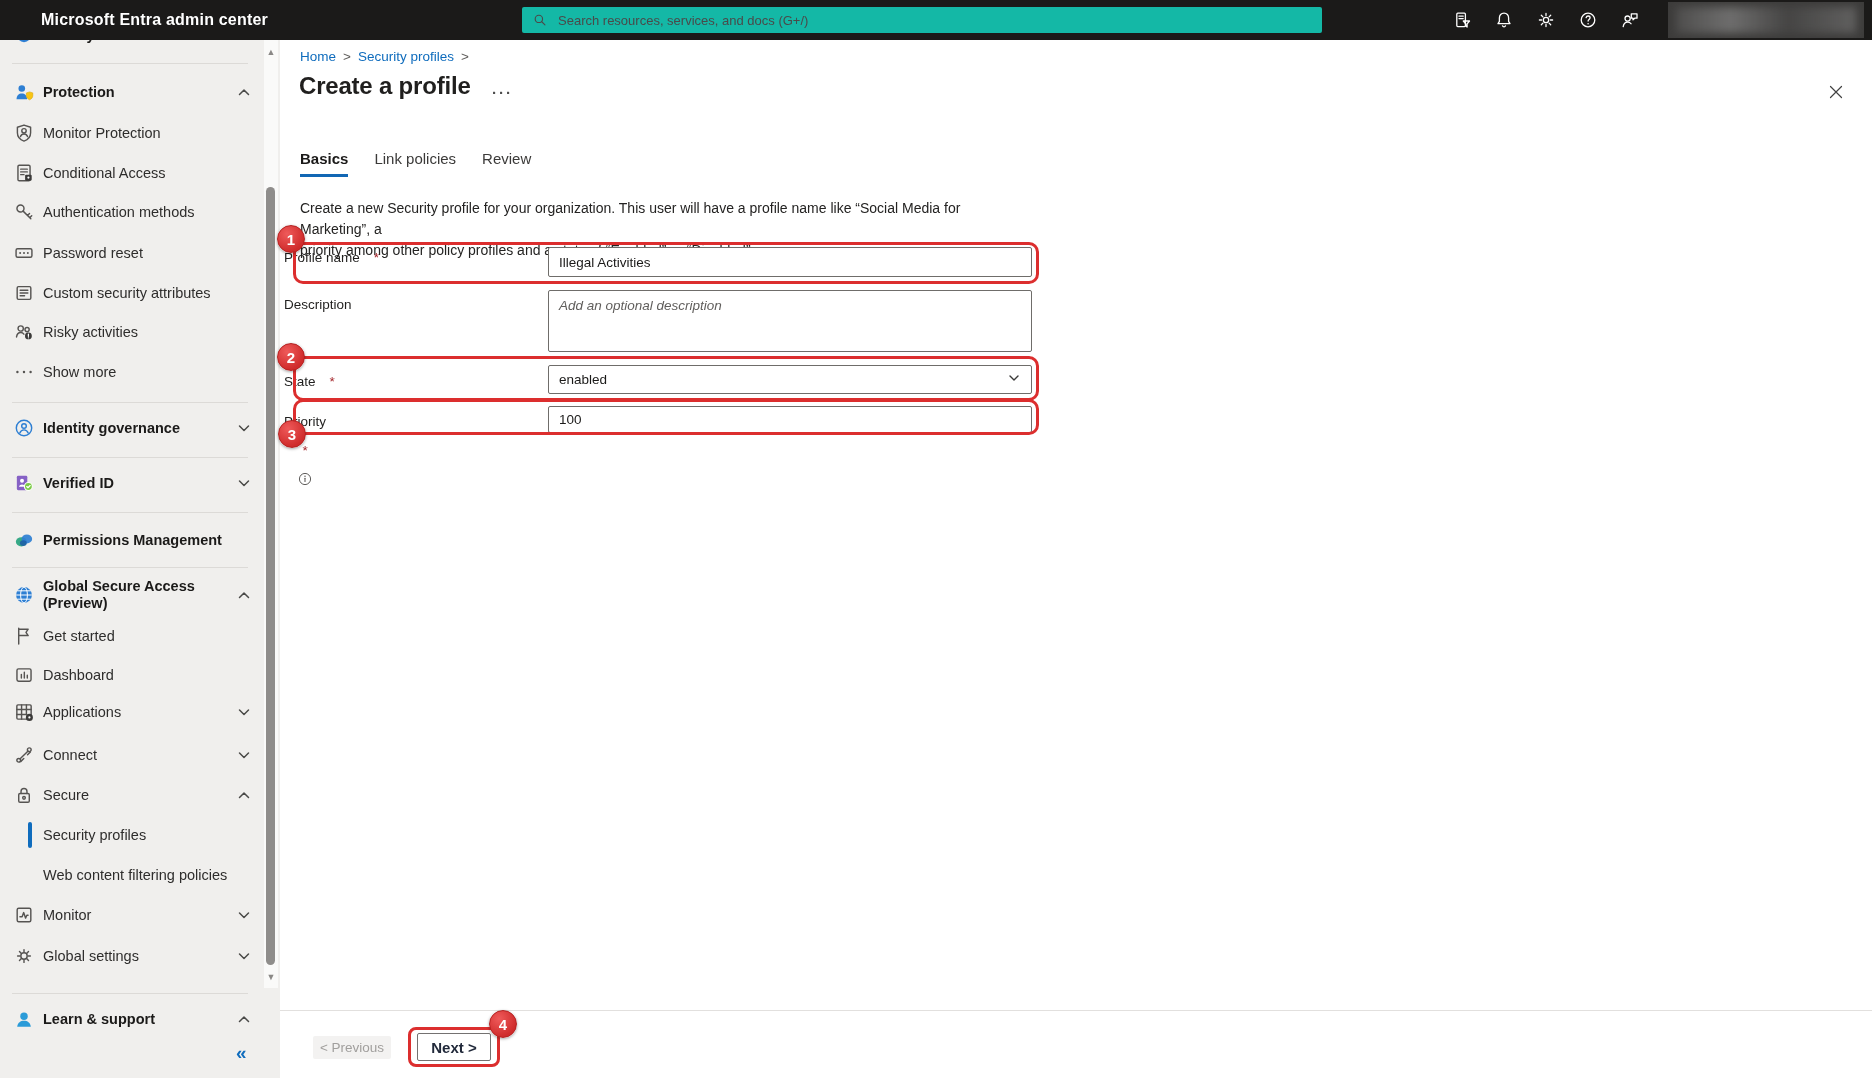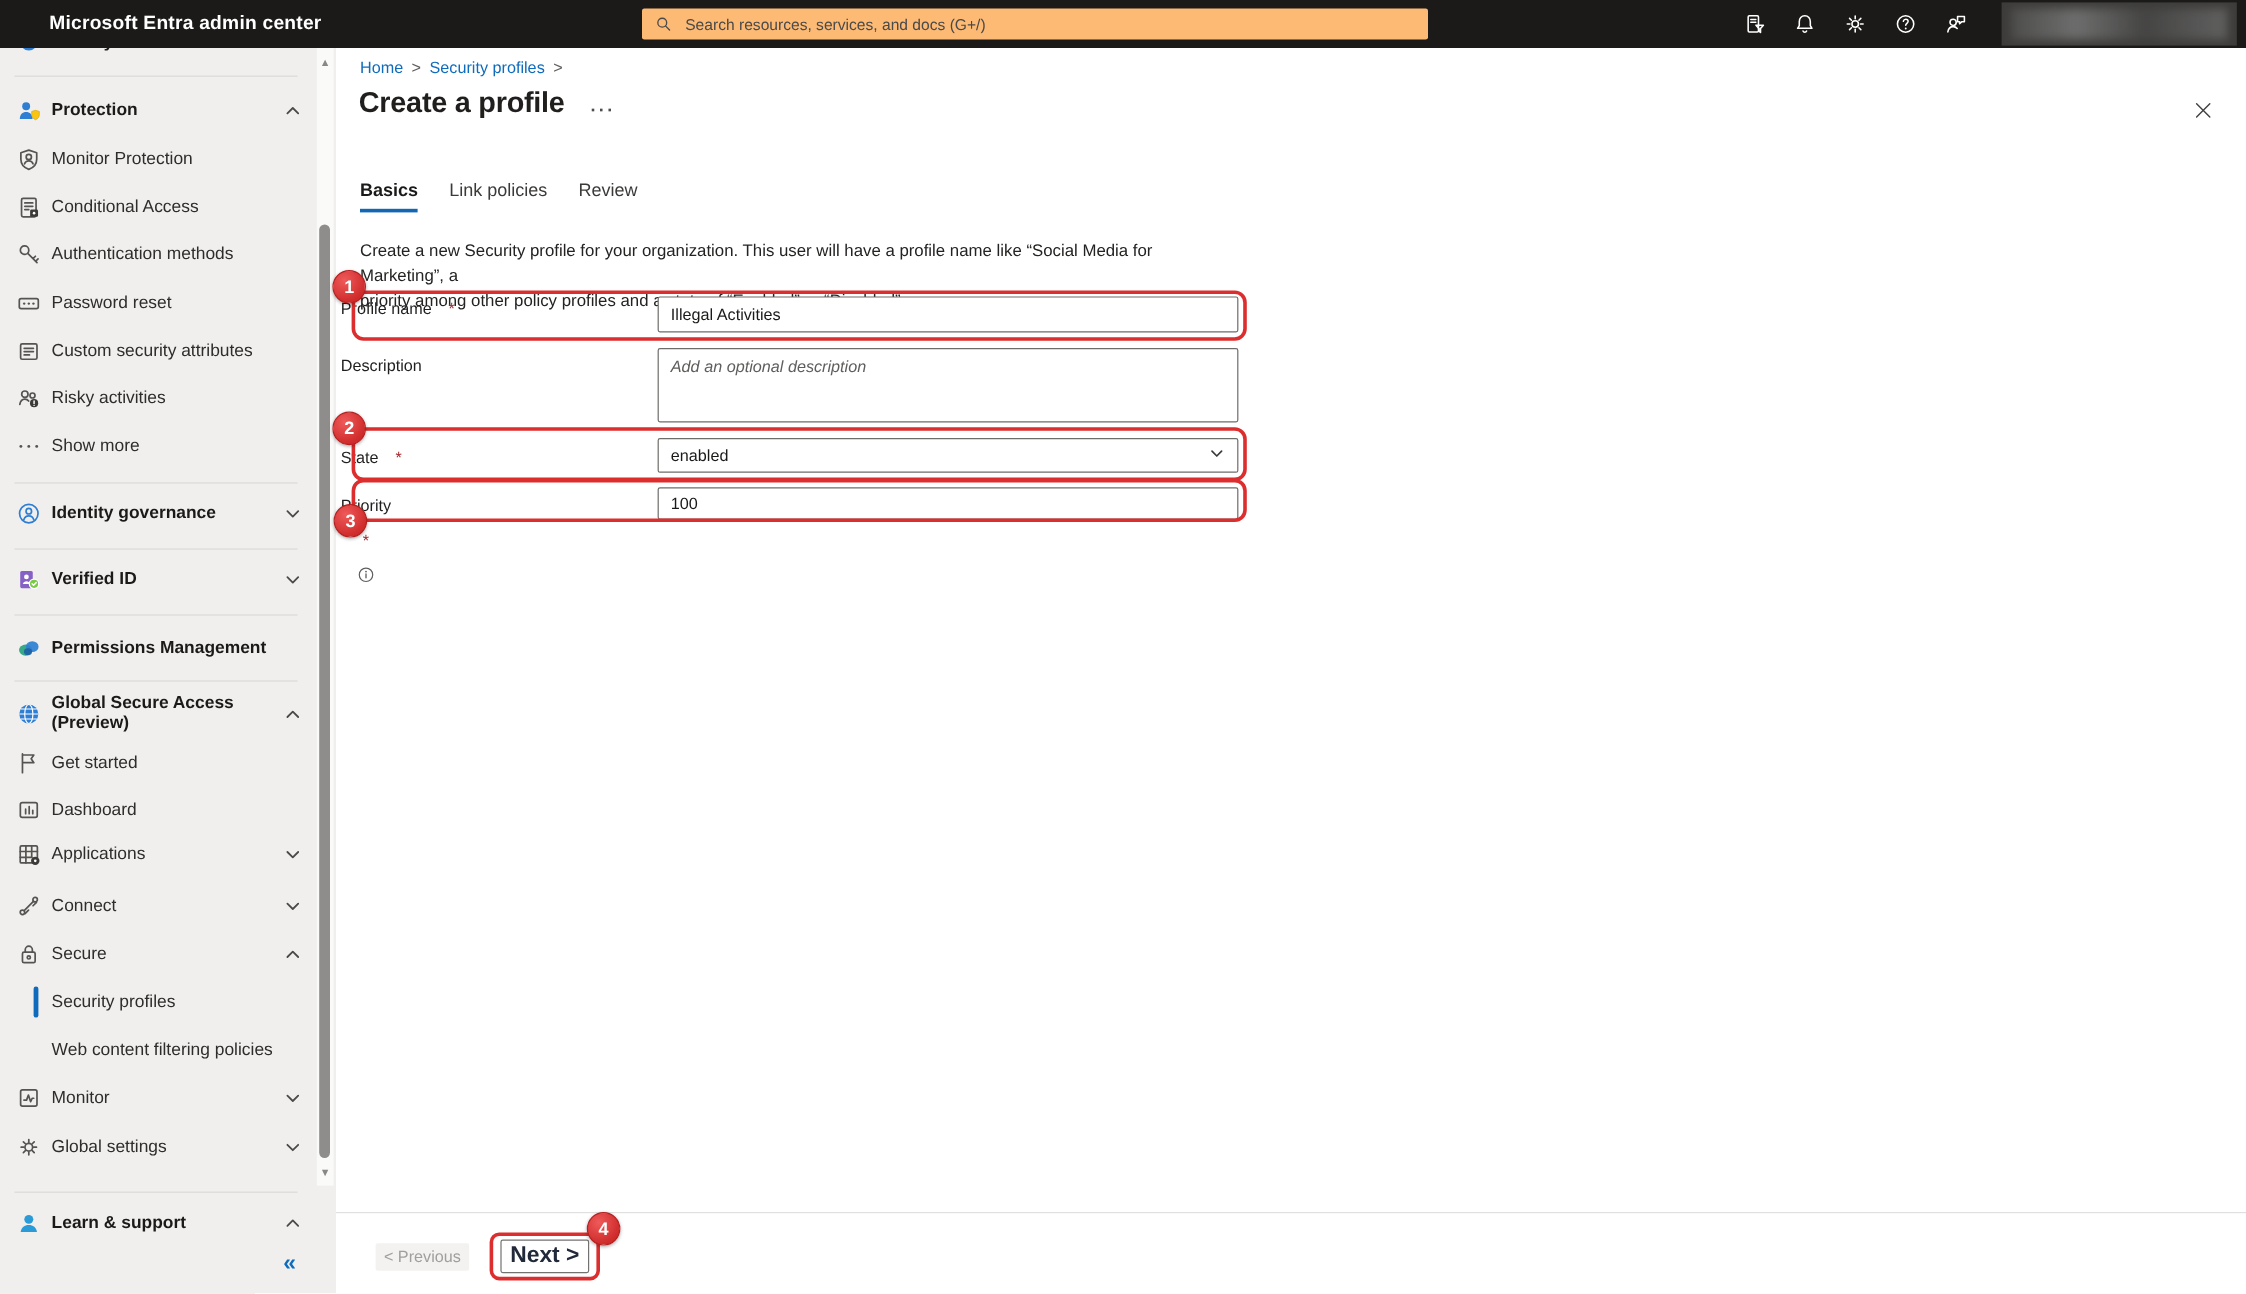--- a/index.html
+++ b/index.html
@@ -3,21 +3,21 @@
 <meta charset="utf-8">
 <style>
   html,body{margin:0;padding:0;background:#fff;}
   .screen{position:relative;width:1872px;height:1078px;overflow:hidden;
     font-family:"Liberation Sans",sans-serif;background:#fff;color:#232221;}
 
   
   .topbar{position:absolute;left:0;top:0;width:1872px;height:40px;background:#1b1a19;z-index:50;}
   .brand{position:absolute;left:30px;top:0;height:40px;display:flex;align-items:center;
     color:#fff;font-size:16px;font-weight:700;letter-spacing:.2px;margin-left:11px;}
-  .search{position:absolute;left:535px;top:7px;width:655px;height:26px;background:#fdba74;
+  .search{position:absolute;left:522px;top:7px;width:800px;height:26px;background:#14b8a6;
     border-radius:2px;display:flex;align-items:center;gap:8px;padding-left:10px;box-sizing:border-box;}
   .search svg{flex:0 0 auto;}
   .search input{flex:1;border:none;outline:none;background:transparent;font:13px "Liberation Sans",sans-serif;color:#3f3f3f;}
   .search input::placeholder{color:#4a4a4a;opacity:1;}
   .tb-icons{position:absolute;left:1452px;top:0;height:40px;display:flex;align-items:center;gap:22px;}
   .tb-icon{width:20px;height:20px;cursor:pointer;}
   .account{position:absolute;left:1668px;top:2px;width:196px;height:36px;background:#3d3c3b;overflow:hidden;}
   .account i{position:absolute;left:8px;right:8px;top:5px;bottom:5px;display:block;
     background:linear-gradient(90deg,rgba(130,130,130,.25),rgba(170,170,170,.45) 30%,rgba(90,90,90,.3) 62%,rgba(150,150,150,.4));
     filter:blur(4px);}
@@ -59,21 +59,21 @@
   textarea.fld{resize:none;padding-top:7px;}
   textarea.fld::placeholder{color:#605e5c;font-style:italic;opacity:1;}
   .selectbox{position:absolute;left:268px;width:484px;height:29px;box-sizing:border-box;border:1px solid #6f6d6a;
     border-radius:2px;background:#fff;display:flex;align-items:center;padding:0 10px;font-size:13.5px;color:#1b1a19;cursor:pointer;}
   .selectbox .chevd{margin-left:auto;}
 
   .footline{position:absolute;left:0;top:970px;width:1592px;height:1px;background:#e2e0de;}
   .btn-prev{position:absolute;left:33px;top:996px;width:78px;height:23px;background:#f3f2f1;color:#a19f9d;
     font-size:13.5px;display:flex;align-items:center;justify-content:center;border-radius:2px;cursor:pointer;}
   .btn-next{position:absolute;left:137px;top:993px;width:74px;height:28px;background:#fff;border:1.5px solid #747271;
-    border-radius:2px;color:#21293a;font-size:19px;font-weight:700;display:flex;align-items:center;justify-content:center;cursor:pointer;box-sizing:border-box;}
+    border-radius:2px;color:#21293a;font-size:15px;font-weight:700;display:flex;align-items:center;justify-content:center;cursor:pointer;box-sizing:border-box;}
 
   
   .ann{position:absolute;border:3px solid #dc2e2e;border-radius:10px;box-sizing:border-box;z-index:60;pointer-events:none;}
   .badge{position:absolute;width:28px;height:28px;border-radius:50%;z-index:61;pointer-events:none;
     background:radial-gradient(circle at 35% 30%,#ef5a5a,#cf2b2b 72%);border:1.5px solid #b32020;
     color:#fff;font-size:15px;font-weight:700;display:flex;align-items:center;justify-content:center;
     box-shadow:0 1px 3px rgba(0,0,0,.35);box-sizing:border-box;}
 </style>
 </head>
 <body>

